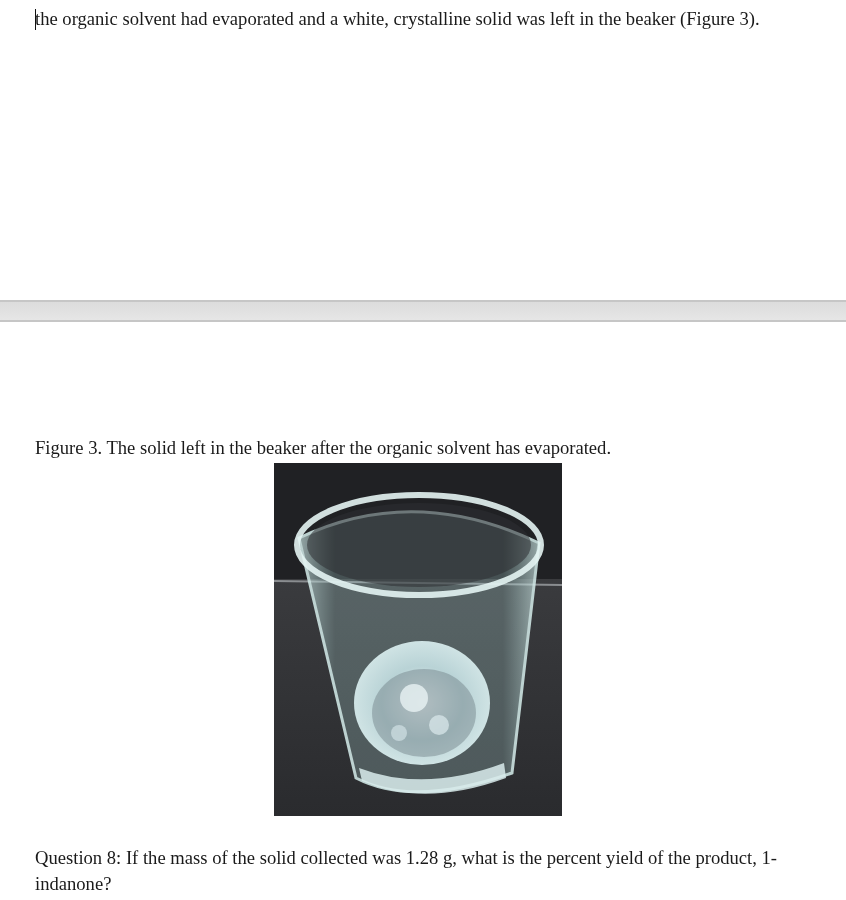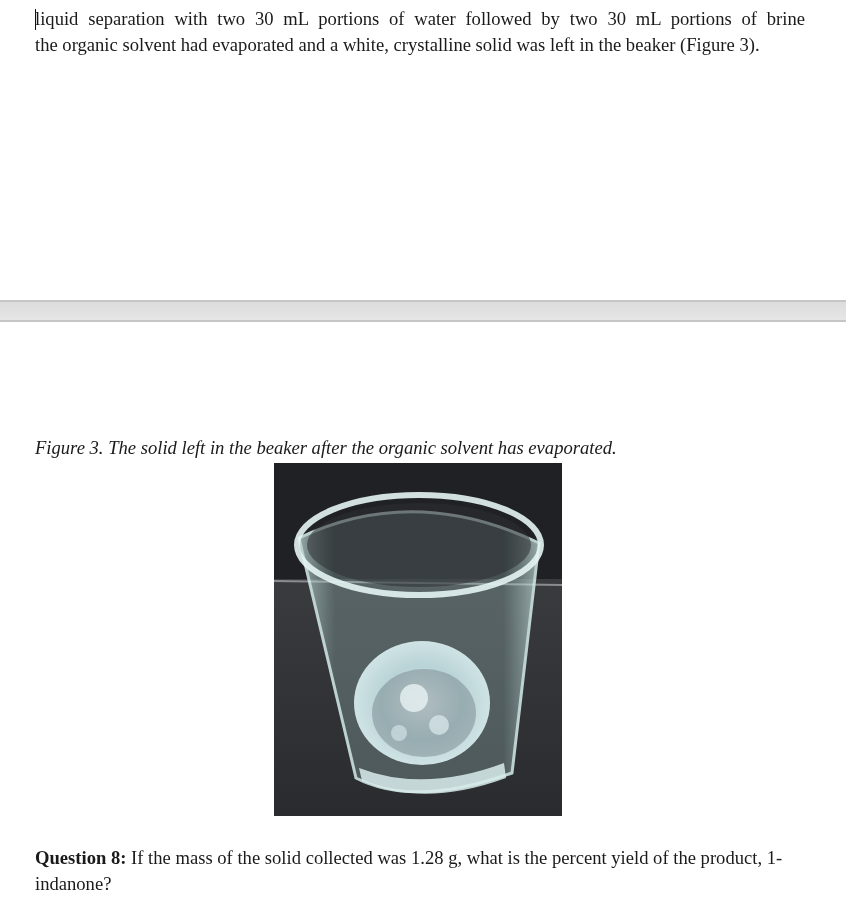--- a/index.html
+++ b/index.html
@@ -7,35 +7,34 @@
          font-family:"Liberation Serif", "DejaVu Serif", serif; color:#1a1a1a; }
   .para { position:absolute; left:35px; top:6px; width:770px;
           font-size:18.6px; line-height:25.6px; text-align:justify; margin:0; }
   .para .line { display:block; white-space:nowrap; text-align-last:justify; }
   .para .line.last { text-align-last:left; }
   .caret { position:absolute; left:35px; top:9px; width:1px; height:21px; background:#111; }
   sub.small { font-size:12px; vertical-align:baseline; }
   .divider { position:absolute; left:0; top:300px; width:846px; height:22px;
              background:linear-gradient(#dcdcdc,#e6e6e6);
              border-top:2px solid #c6c6c6; border-bottom:2px solid #c6c6c6; box-sizing:border-box; }
-  .caption { position:absolute; left:35px; top:437px; font-style:italic;
+  .caption { position:absolute; left:35px; top:437px; 
              font-size:18.6px; white-space:nowrap; margin:0; }
   .figure { position:absolute; left:274px; top:463px; width:288px; height:353px;
             overflow:hidden; background:#2b2b2d; }
   .question { position:absolute; left:35px; top:845px; width:780px;
               font-size:18.6px; line-height:26px; margin:0; }
-  .question b { font-weight:bold; }
+  .question b { font-weight:normal; }
 </style>
 </head>
 <body>
 
 <div class="caret"></div>
 
 <p class="para">
-  <span class="line">liquid separation with two 30 mL portions of water followed by two 30 mL portions of brine</span>
   <span class="line last">the organic solvent had evaporated and a white, crystalline solid was left in the beaker (Figure 3).</span>
 </p>
 
 <div class="divider"></div>
 
 <p class="caption">Figure 3. The solid left in the beaker after the organic solvent has evaporated.</p>
 
 <div class="figure" title="Glass beaker containing white crystalline solid on a dark lab bench">
   <svg width="288" height="353" viewBox="0 0 288 353">
     <defs>

